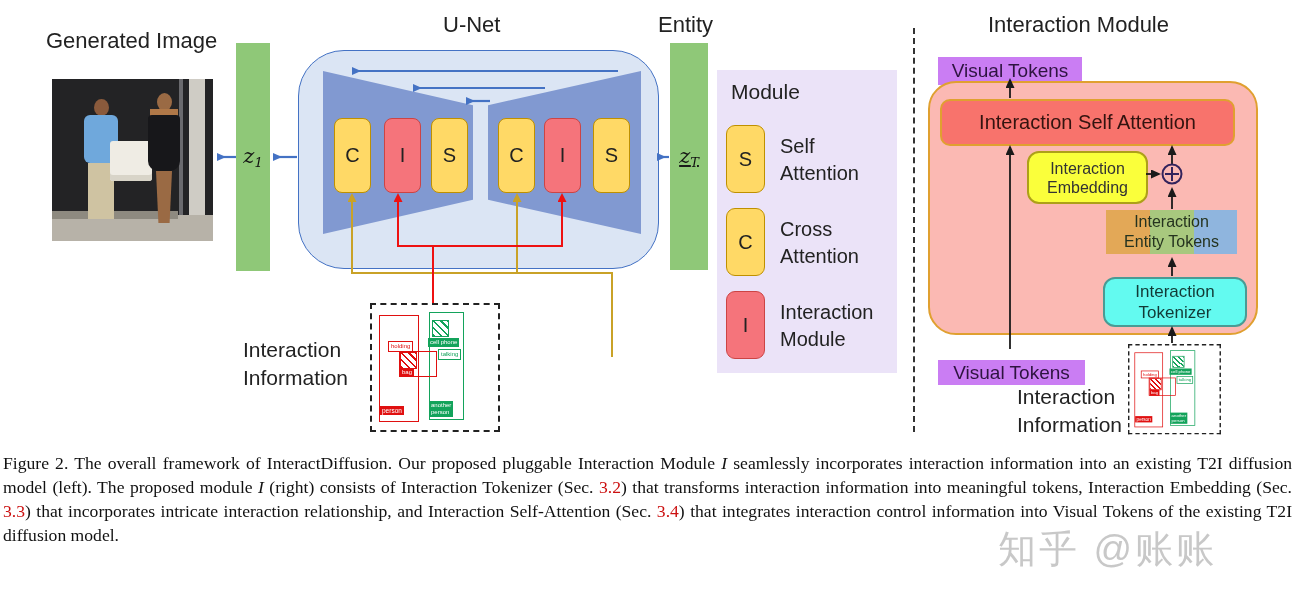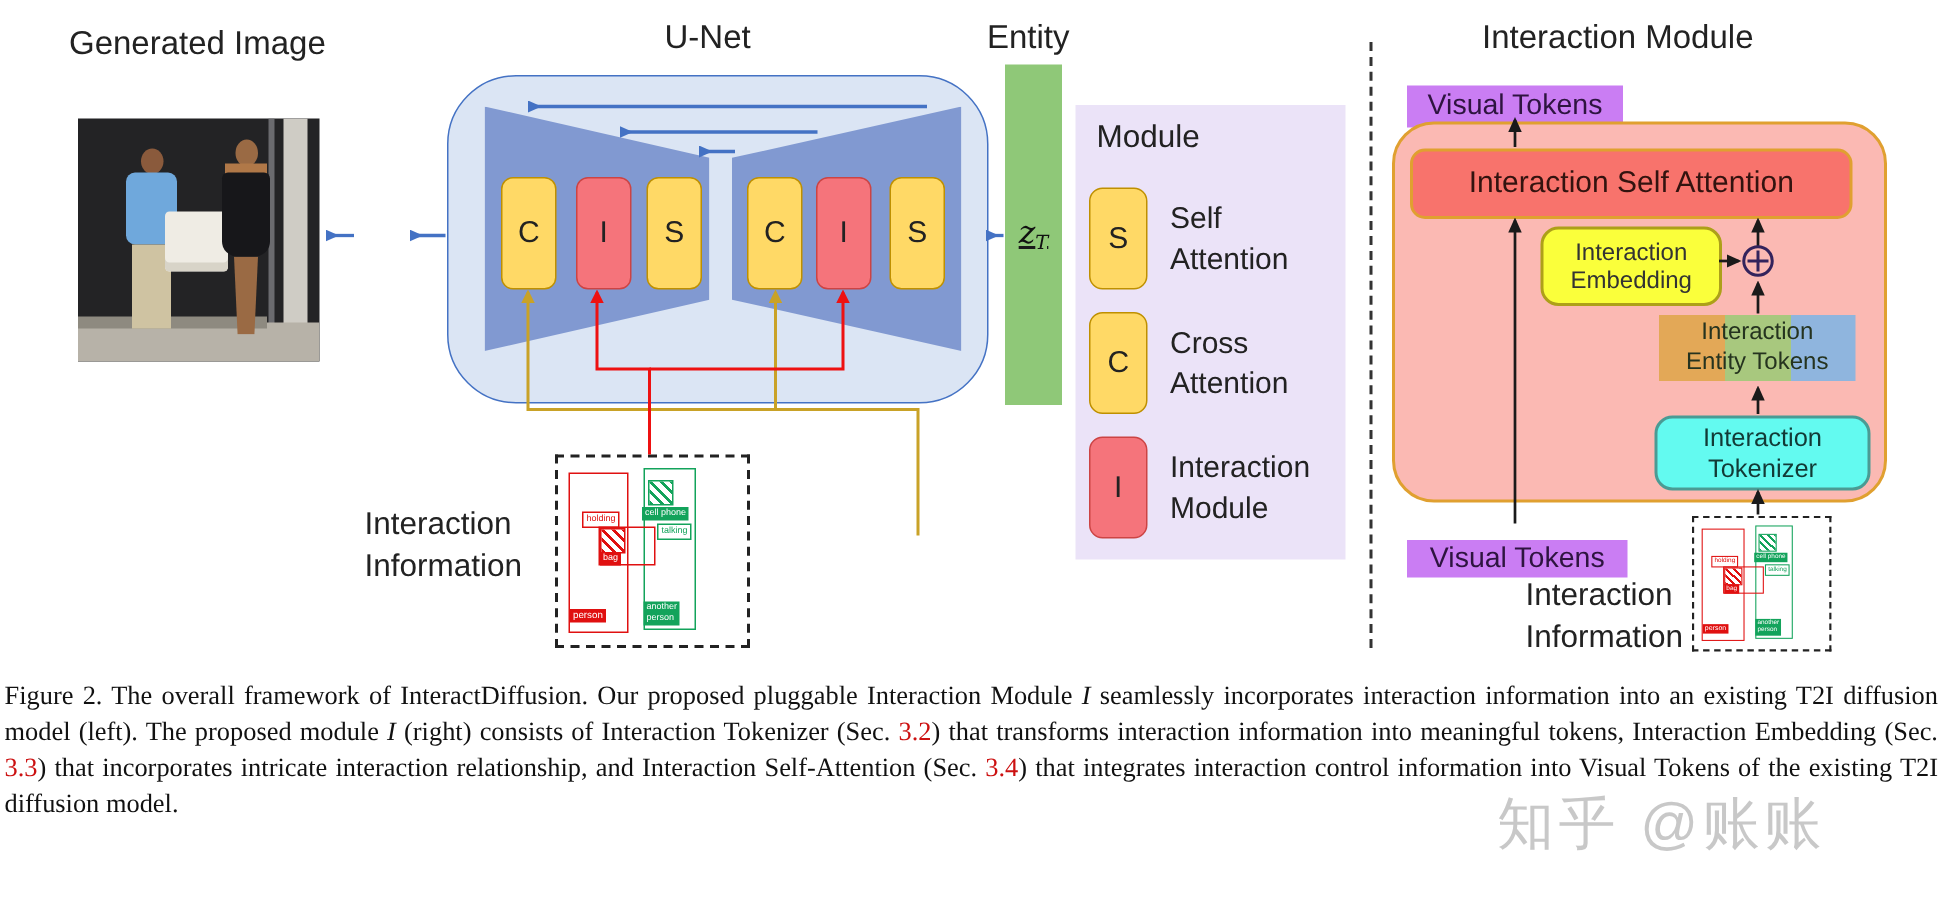--- a/index.html
+++ b/index.html
@@ -85,37 +85,40 @@
   .seg-r{color:#cc1111;}
   .watermark{left:998px;top:524px;font-size:38px;letter-spacing:3px;color:rgba(145,145,145,0.5);z-index:9;font-family:"Liberation Sans",sans-serif;}
 
   svg.overlay{position:absolute;left:0;top:0;z-index:6;pointer-events:none;}
 </style>
 </head>
 <body>
 
 <div id="stage">
 
-  <div class="abs ttl" style="left:46px;top:16px;">Generated Image</div>
+  <div class="abs ttl" style="left:46px;top:28px;">Generated Image</div>
 
   <div class="abs photo">
     <div class="pillar"></div>
     <div class="glass"></div>
     <div class="floor"></div>
     <div class="step"></div>
     <div class="man-head"></div>
     <div class="man-shirt"></div>
     <div class="man-pants"></div>
     <div class="bag"></div>
     <div class="wom-head"></div>
     <div class="wom-top"></div>
     <div class="wom-dress"></div>
     <div class="wom-legs"></div>
   </div>
 
+  <div class="abs gbar" style="left:236px;top:43px;width:34px;height:228px;display:flex;align-items:center;justify-content:center;">
+    <span class="zlab"><span>z</span><span class="sb">1</span></span>
+  </div>
 
   <div class="abs ttl" style="left:443px;top:12px;">U-Net</div>
   <div class="abs unet">
     <div class="trap trapL"></div>
     <div class="trap trapR"></div>
     <div class="blk y" style="left:35px;top:67px;">
         <span>C</span>
       </div>
     <div class="blk r" style="left:85px;top:67px;">
         <span>I</span>

